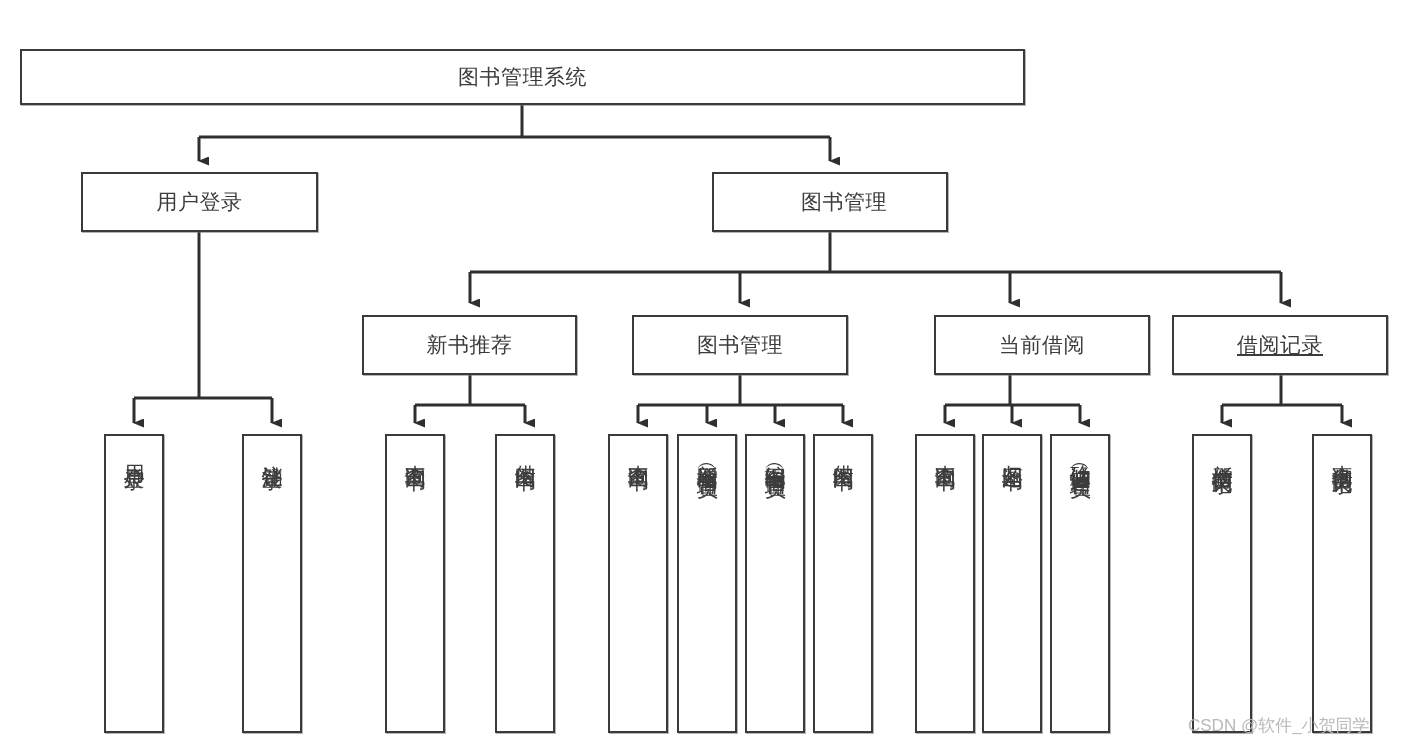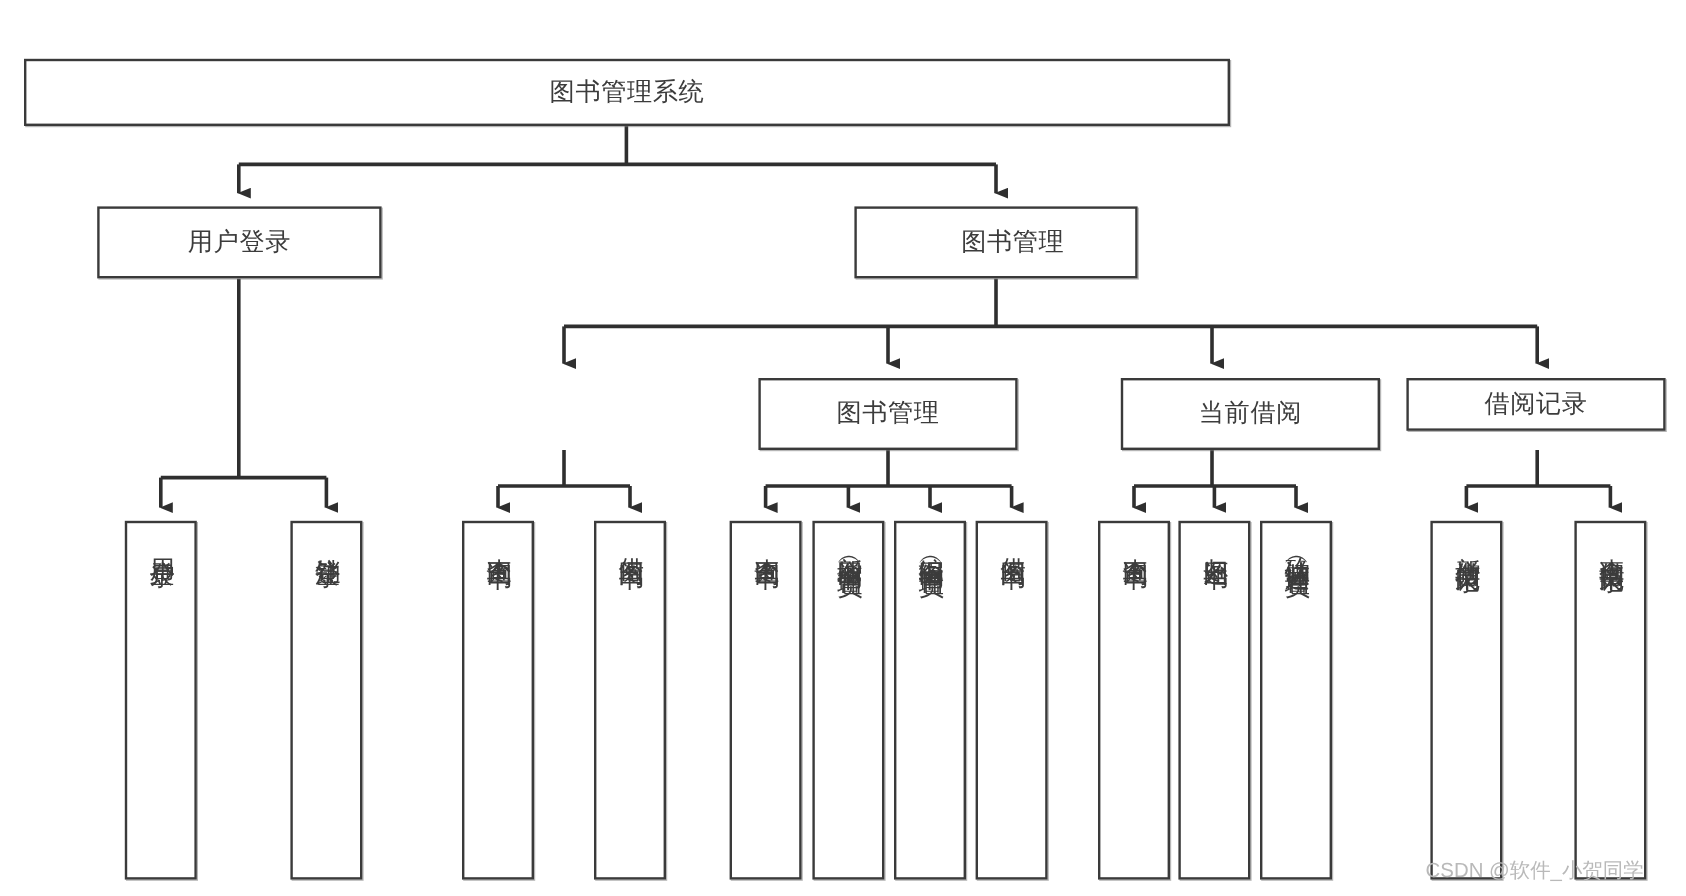--- a/index.html
+++ b/index.html
@@ -122,27 +122,30 @@
     <span class="label">图书管理系统</span>
   </div>
 
   <div class="node" style="left:81px; top:172px; width:237px; height:60px;">
     <span class="label">用户登录</span>
   </div>
   <div class="node" style="left:712px; top:172px; width:236px; height:60px;padding-left:28px;">
     <span class="label">图书管理</span>
   </div>
 
+  <div class="node" style="left:362px; top:315px; width:215px; height:60px;">
+    <span class="label">新书推荐</span>
+  </div>
   <div class="node" style="left:632px; top:315px; width:216px; height:60px;">
     <span class="label">图书管理</span>
   </div>
   <div class="node" style="left:902px; top:315px; width:216px; height:60px;margin-left:32px;">
     <span class="label">当前借阅</span>
   </div>
-  <div class="node" style="left:1172px; top:315px; width:216px; height:44px;">
+  <div class="node" style="left:1172px; top:315px; width:216px; height:60px;text-decoration:underline;">
     <span class="label">借阅记录</span>
   </div>
 
   <div class="node vertical" style="left:104px; top:434px; width:60px; height:299px;">
     <span class="label">用户登录</span>
   </div>
   <div class="node vertical" style="left:242px; top:434px; width:60px; height:299px;">
     <span class="label">注销登录</span>
   </div>
 

